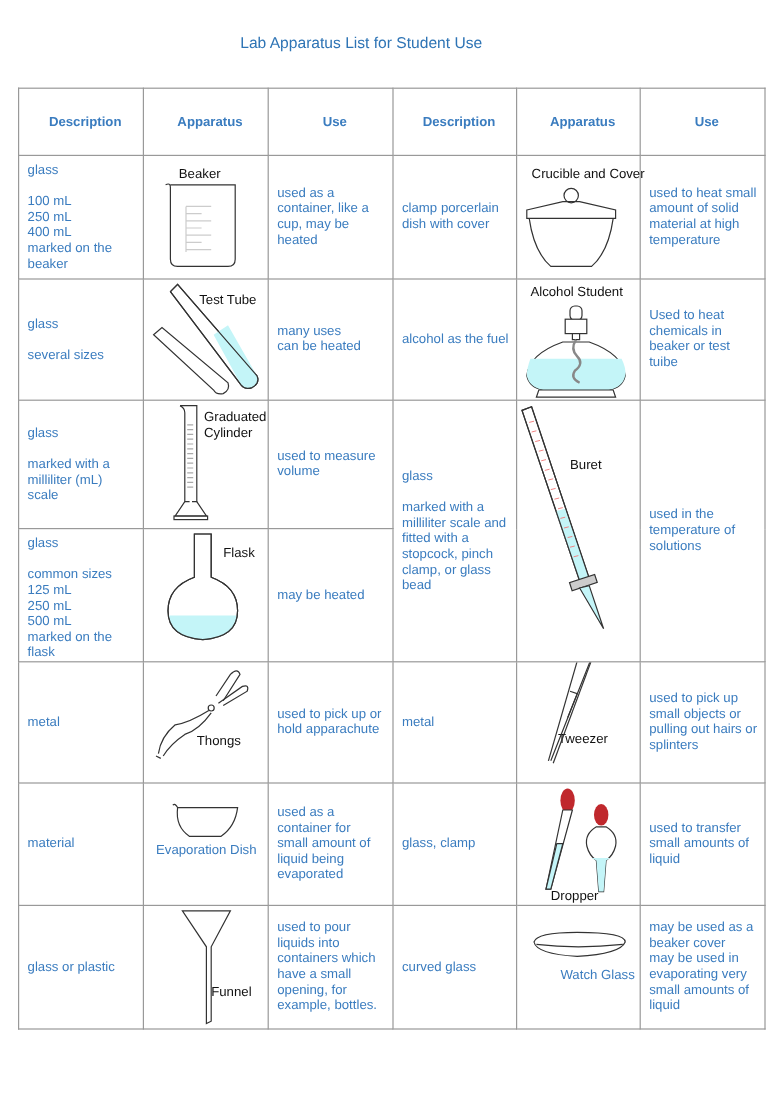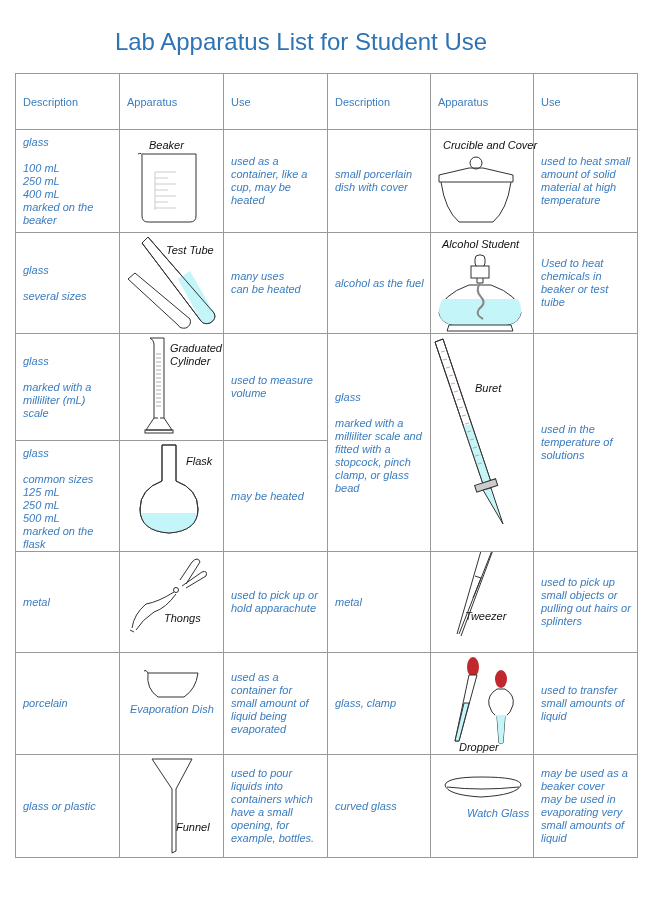--- a/index.html
+++ b/index.html
@@ -1,20 +1,20 @@
 <!DOCTYPE html>
 <html><head>
 <meta charset="utf-8">
 <style>
   html,body{margin:0;padding:0;background:#fff;}
   body{width:650px;height:918px;position:relative;overflow:hidden;font-family:"Liberation Sans",sans-serif;}
-  .title{position:absolute;left:0;top:28px;width:602px;text-align:center;font-size:24px;color:#2e74b5;}
+  .title{position:absolute;left:0;top:28px;width:602px;text-align:center;font-size:13px;color:#2e74b5;}
   table{position:absolute;left:15px;top:73px;border-collapse:collapse;table-layout:fixed;width:623px;}
-  td{border:1px solid #999;vertical-align:middle;padding:0 0 0 7px;font-size:11px;line-height:13px;color:#3a7cbf;font-style:italic;}
-  th{border:1px solid #999;font-weight:normal;text-align:left;padding:0 0 0 7px;font-size:11px;color:#3a7cbf;height:55px;}
+  td{border:1px solid #999;vertical-align:middle;padding:0 0 0 7px;font-size:11px;line-height:13px;color:#3a7cbf;}
+  th{border:1px solid #999;font-weight:bold;text-align:center;padding:0 0 0 7px;font-size:11px;color:#3a7cbf;height:55px;}
   td.top{vertical-align:top;padding-top:6px;}
   td.app{padding:0;position:relative;}
   .app svg{position:absolute;left:0;top:0;}
   .lbl{position:absolute;font-size:11px;color:#111;white-space:nowrap;}
   .lbl.blue{color:#3a7cbf;}
   .ml{white-space:pre-line;}
 </style>
 </head>
 <body>
 
@@ -60,21 +60,21 @@
               <line x1="35" y1="72" x2="48" y2="72"></line>
               <line x1="35" y1="78" x2="56" y2="78"></line>
               <line x1="35" y1="42" x2="35" y2="80"></line>
             </g>
       </svg>
     </td>
     <td class="ml">used as a
 container, like a
 cup, may be
 heated</td>
-    <td class="ml">small porcerlain
+    <td class="ml">clamp porcerlain
 dish with cover</td>
     <td class="app">
       <span class="lbl" style="left:12px;top:9px">Crucible and Cover</span>
       <svg width="103" height="103">
         <circle cx="45" cy="33" r="6" fill="none" stroke="#333"></circle>
         <path d="M8 45 L38 38 L52 38 L82 45 L82 52 L8 52 Z" fill="none" stroke="#333"></path>
         <path d="M10 52 Q14 80 28 92 L62 92 Q76 80 80 52" fill="none" stroke="#333"></path>
       </svg>
     </td>
     <td class="ml">used to heat small
@@ -240,21 +240,21 @@
         </g>
       </svg>
     </td>
     <td class="ml">used to pick up
 small objects or
 pulling out hairs or
 splinters</td>
   </tr>
 
   <tr style="height:102px">
-    <td class="ml">porcelain</td>
+    <td class="ml">material</td>
     <td class="app">
       <span class="lbl blue" style="left:10px;top:50px">Evaporation Dish</span>
       <svg width="104" height="102">
         <path d="M24 18 Q26 16 28 20 L78 20 Q76 36 64 44 L38 44 Q26 36 28 20" fill="none" stroke="#333"></path>
       </svg>
     </td>
     <td class="ml">used as a
 container for
 small amount of
 liquid being

